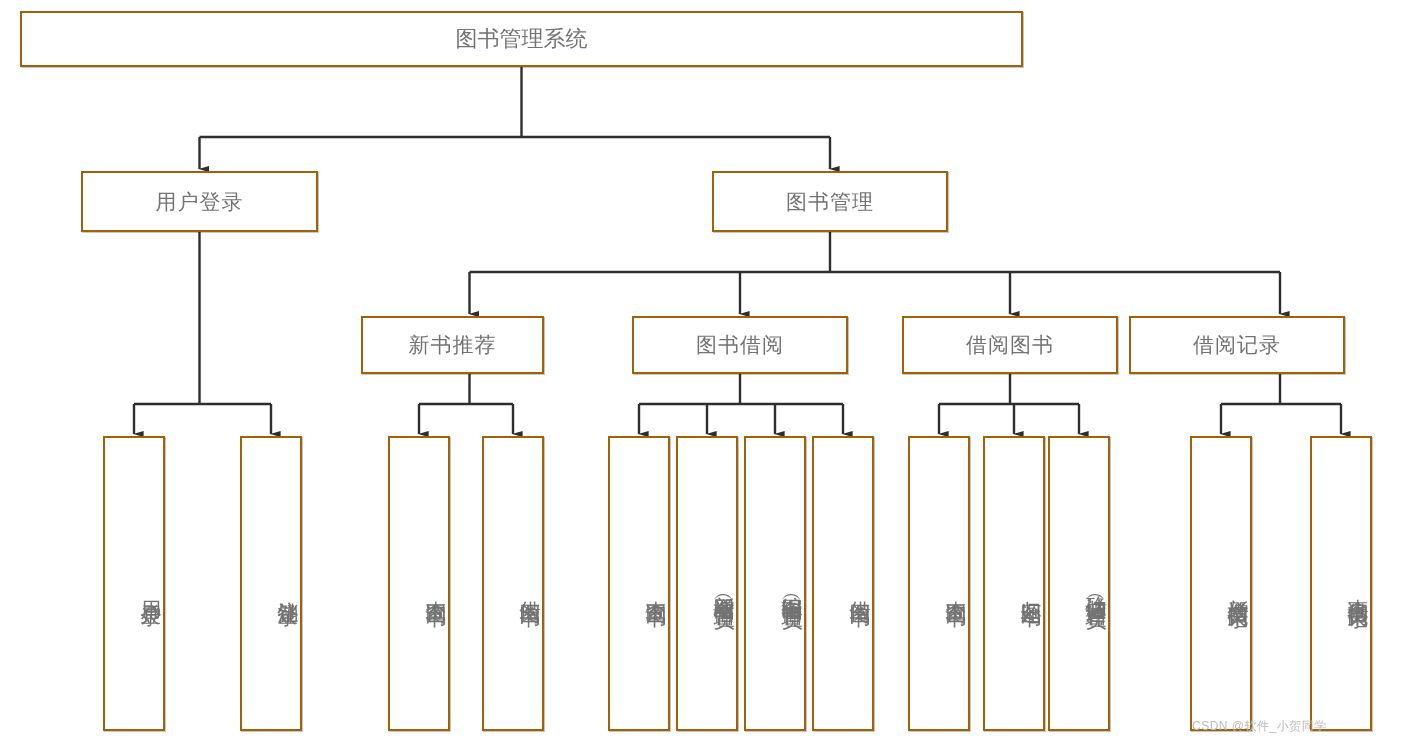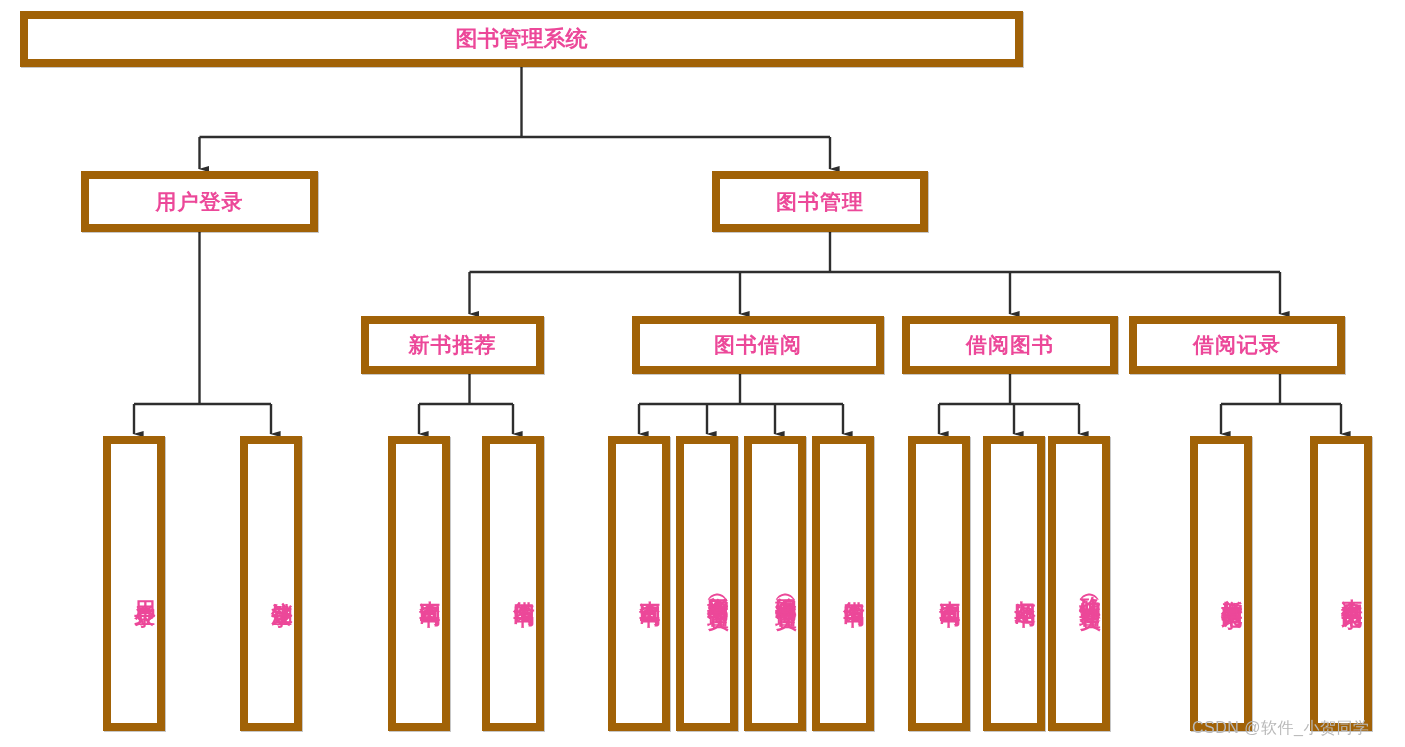--- a/index.html
+++ b/index.html
@@ -1,29 +1,29 @@
 <!DOCTYPE html>
 <html><head>
 <meta charset="utf-8">
 <style>
   html,body{margin:0;padding:0;background:#ffffff;}
   body{font-family:"Liberation Sans","DejaVu Sans",sans-serif;}
   #stage{position:relative;width:1405px;height:747px;background:#fff;overflow:hidden;}
   svg#wires{position:absolute;left:0;top:0;width:1405px;height:747px;}
   .node{position:absolute;box-sizing:border-box;background:#ffffff;
-        border:8px solid #a16207;display:flex;align-items:center;justify-content:center;
-        color:#ec4899;box-shadow:1px 1px 0 rgba(0,0,0,.22);font-weight:bold;}
+        border:2px solid #a16207;display:flex;align-items:center;justify-content:center;
+        color:#737373;box-shadow:1px 1px 0 rgba(0,0,0,.22);}
   .node.h{font-size:21px;letter-spacing:1px;}
   .node.root{font-size:22px;}
   .node.leaf{writing-mode:vertical-rl;text-orientation:upright;
              font-size:21px;line-height:1.18;letter-spacing:2px;
              align-items:flex-start;justify-content:center;padding-top:8px;}
   .node.leaf.tall{align-items:flex-start;}
   .node.leaf span{display:block;}
-  .watermark{position:absolute;color:#b9b9b9;font-size:16px;letter-spacing:.5px;
+  .watermark{position:absolute;color:#b9b9b9;font-size:12px;letter-spacing:.5px;
              white-space:nowrap;user-select:none;}
 </style>
 </head>
 <body>
 
 <div id="stage">
 
   <svg id="wires" viewBox="0 0 1405 747" xmlns="http://www.w3.org/2000/svg">
     <defs>
       <marker id="arw" markerWidth="10" markerHeight="11" refX="3" refY="9.6" orient="auto" markerUnits="userSpaceOnUse">
@@ -67,27 +67,27 @@
       </g>
   </svg>
 
   <div id="nodes">
       <div class="node root" style="left: 20px; top: 11px; width: 1003px; height: 56px;">
         <span>图书管理系统</span>
       </div>
       <div class="node h" style="left: 81px; top: 171px; width: 237px; height: 61px;">
         <span>用户登录</span>
       </div>
-      <div class="node h" style="left: 712px; top: 171px; width: 216px; height: 61px;">
+      <div class="node h" style="left: 712px; top: 171px; width: 236px; height: 61px;">
         <span>图书管理</span>
       </div>
       <div class="node h" style="left: 361px; top: 316px; width: 183px; height: 58px;">
         <span>新书推荐</span>
       </div>
-      <div class="node h" style="left: 632px; top: 316px; width: 252px; height: 58px;">
+      <div class="node h" style="left: 632px; top: 316px; width: 216px; height: 58px;">
         <span>图书借阅</span>
       </div>
       <div class="node h" style="left: 902px; top: 316px; width: 216px; height: 58px;">
         <span>借阅图书</span>
       </div>
       <div class="node h" style="left: 1129px; top: 316px; width: 216px; height: 58px;">
         <span>借阅记录</span>
       </div>
       <div class="node leaf tall" style="left: 103px; top: 436px; width: 62px; height: 295px;">
         <span>用户登录</span>

